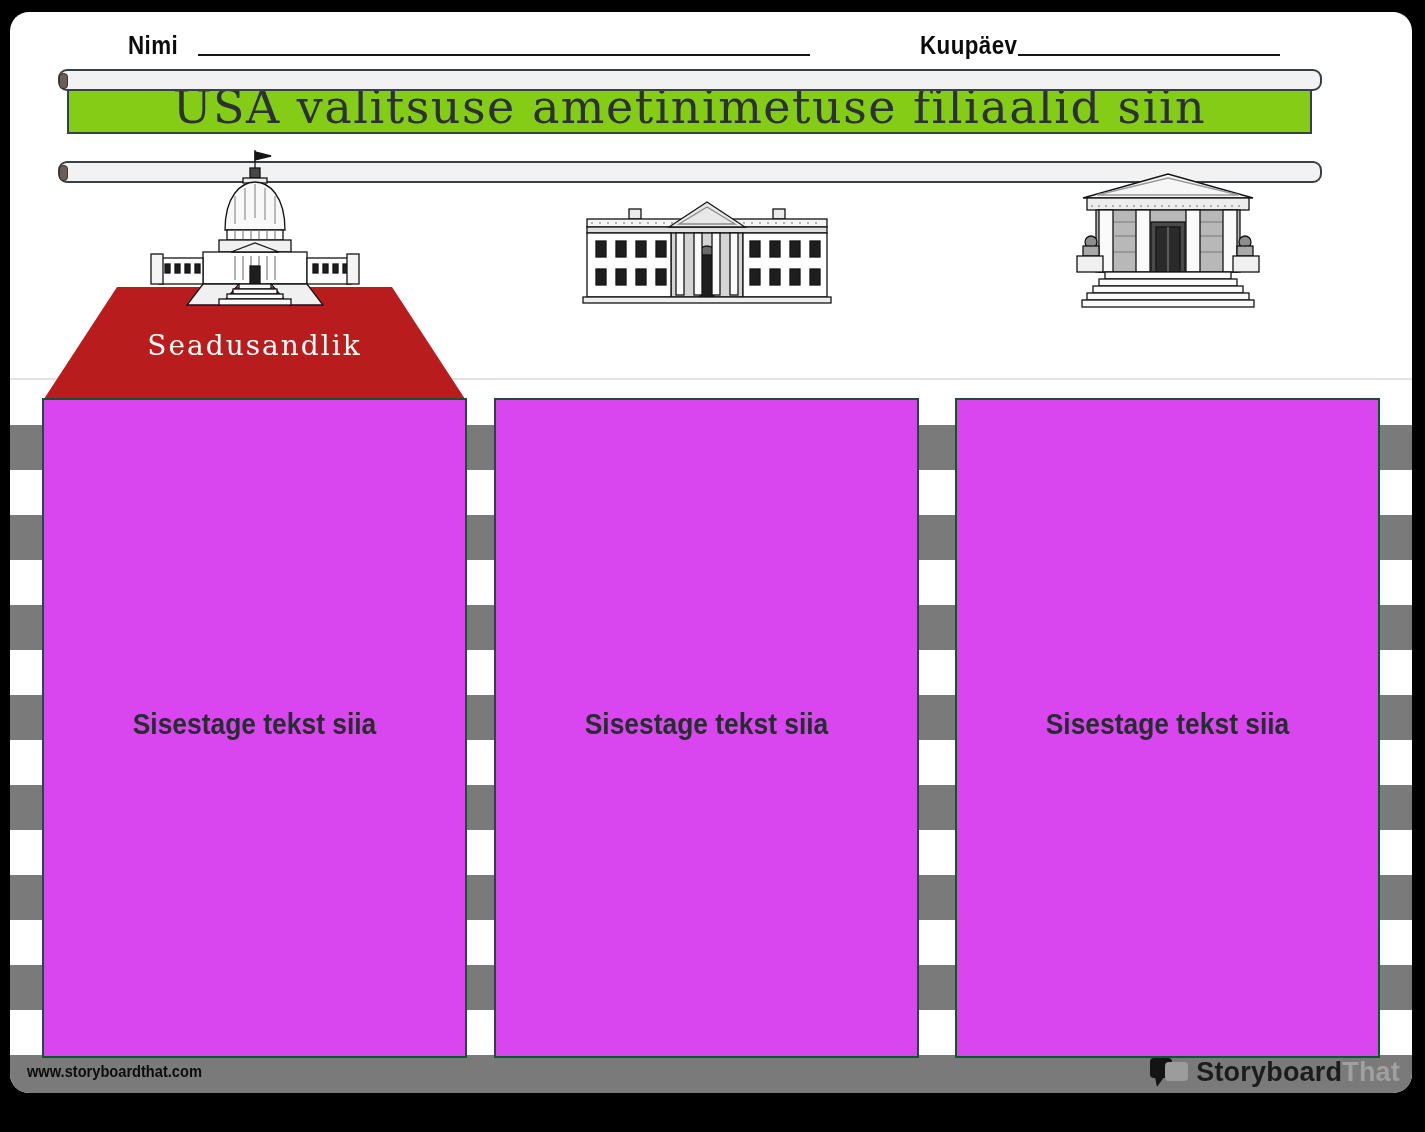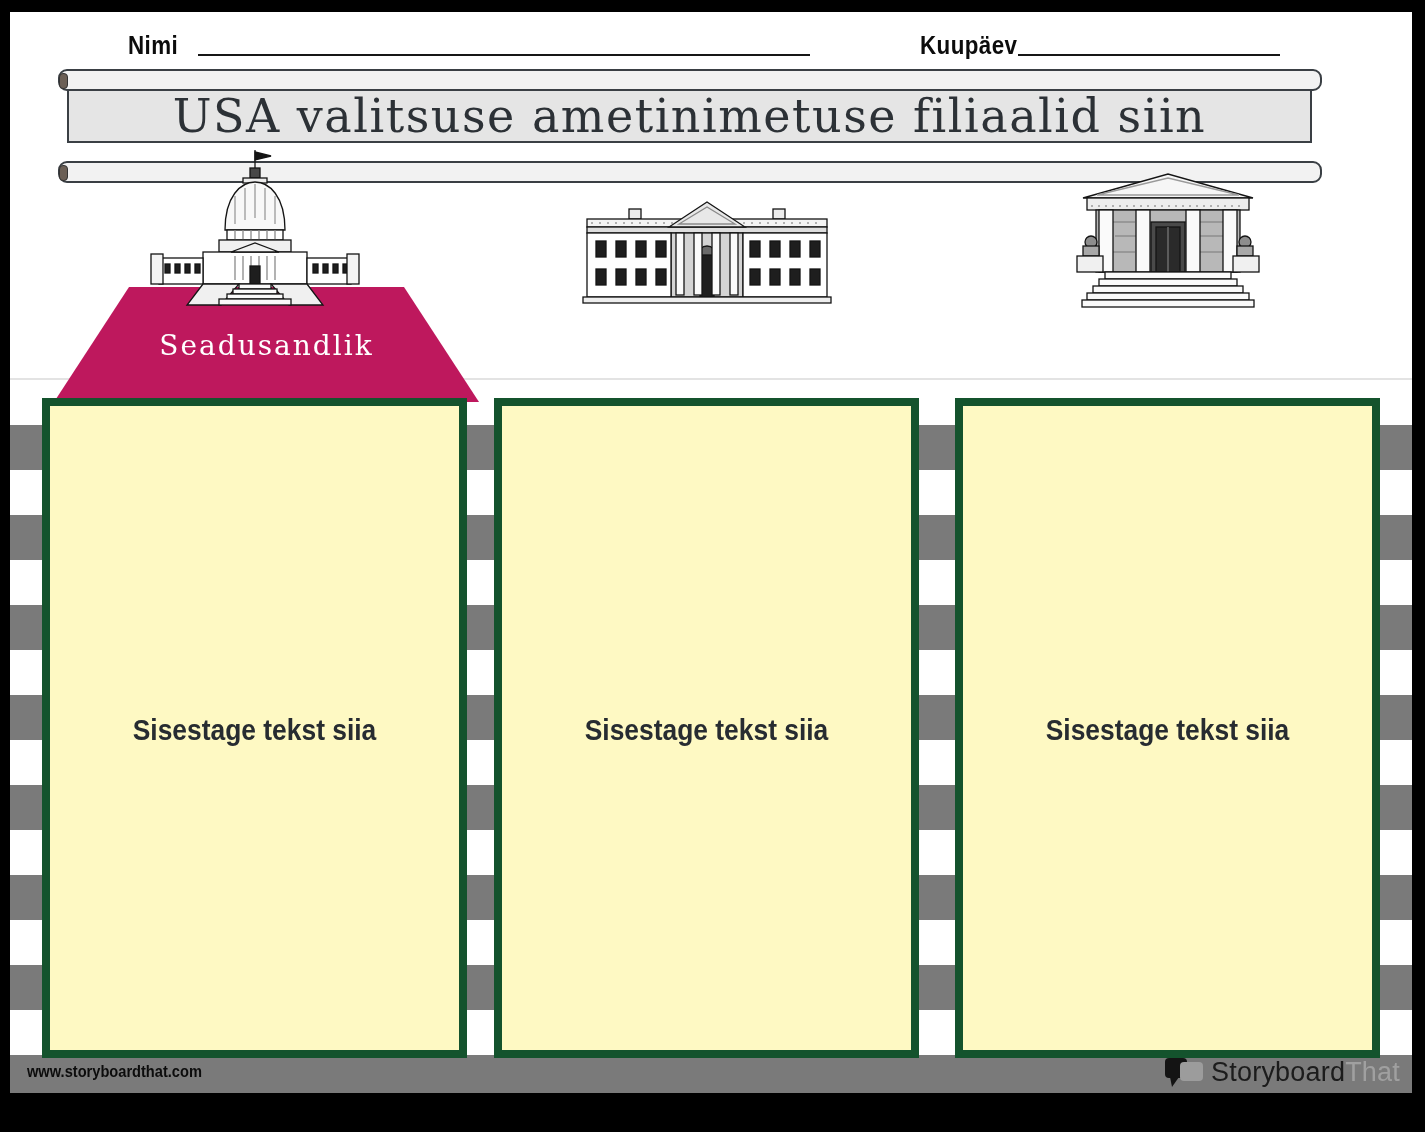--- a/index.html
+++ b/index.html
@@ -2,88 +2,88 @@
 <html><head>
 <meta charset="utf-8">
 <style>
   html,body{margin:0;padding:0;}
   body{
     width:1425px;height:1132px;position:relative;background:#000;
     font-family:"Liberation Sans", sans-serif;overflow:hidden;
   }
   .page{
     position:absolute;left:10px;top:12px;width:1402px;height:1081px;
-    background:#fff;overflow:hidden;
+    background:#fff;overflow:hidden;border-radius:19px;
   }
   
   .stripes{
     position:absolute;left:0;right:0;top:366px;bottom:0;
     background:repeating-linear-gradient(180deg,#ffffff 0 45px,#7a7a7a 45px 90px);
     border-top:2px solid #e3e3e3;
   }
   
   .hdr-label{
     position:absolute;top:18px;font-size:26px;font-weight:bold;color:#0c0c0c;
     display:inline-block;transform:scaleX(.86);transform-origin:left center;
     letter-spacing:.5px;
   }
   .write-line{position:absolute;top:42px;height:0;border-bottom:2px solid #161616;}
   
   .banner-body{
-    position:absolute;left:57px;top:77px;width:1245px;height:54px;
-    background:#e5e5e5;border:2px solid #3a3f44;box-sizing:border-box;
+    position:absolute;left:57px;top:68px;width:1245px;height:54px;
+    background:#84cc16;border:2px solid #3a3f44;box-sizing:border-box;
     display:flex;align-items:center;justify-content:center;
   }
   .banner-bar{
     position:absolute;left:48px;width:1264px;height:22px;background:#f2f2f2;
     border:2px solid #3a3f44;border-radius:9px;box-sizing:border-box;
   }
   .banner-bar.top{top:57px}
   .banner-bar.bottom{top:149px}
   .banner-bar .cap{
     position:absolute;left:-1px;top:2px;width:7px;height:14px;border-radius:4px;
     background:#6b5f55;border:1px solid #333;
   }
   .banner-title{
     font-family:"DejaVu Serif", serif;font-size:46px;color:#2c3136;
     letter-spacing:1.5px;white-space:nowrap;
   }
   
   .col{position:absolute;top:0;width:425px;height:100%;}
   .col.c0{left:32px}.col.c1{left:484px}.col.c2{left:945px}
   .roof{
-    position:absolute;left:12px;top:275px;width:425px;height:115px;background:#be185d;
+    position:absolute;left:0;top:275px;width:425px;height:115px;background:#b91c1c;
     clip-path:polygon(75px 0,350px 0,425px 115px,0 115px);
   }
   .roof-label{
     position:absolute;left:0;top:42px;width:100%;text-align:center;color:#fff;
     font-family:"DejaVu Serif", serif;font-size:28px;letter-spacing:2px;
   }
   .building{position:absolute;left:50%;z-index:5;line-height:0;}
   .building.capitol{top:136px;margin-left:-108px;}
   .building.whitehouse{top:179px;margin-left:-134px;}
   .building.courthouse{top:158px;margin-left:-93px;}
   .textbox{
-    position:absolute;left:0;top:386px;width:425px;height:660px;background:#fef9c3;
-    border:8px solid #14532d;box-sizing:border-box;
+    position:absolute;left:0;top:386px;width:425px;height:660px;background:#d946ef;
+    border:2px solid #14532d;box-sizing:border-box;
   }
   .placeholder{
     position:absolute;left:0;top:305px;width:100%;text-align:center;
     font-size:30px;font-weight:bold;color:#272c31;line-height:38px;
     transform:scaleX(.88);
   }
   
   .site-url{
     position:absolute;left:17px;top:1050px;font-size:17px;font-weight:bold;color:#0c0c0c;
     transform:scaleX(.86);transform-origin:left center;z-index:6;
   }
   .logo{
     position:absolute;right:12px;top:1043px;display:flex;align-items:center;z-index:6;
   }
-  .logo-text{font-size:27px;font-weight:400;letter-spacing:.2px;text-align:center;}
+  .logo-text{font-size:27px;font-weight:700;letter-spacing:.2px;text-align:center;}
   .logo-text .p1{color:#1c1c1c}
   .logo-text .p2{color:#a0a0a0}
   svg{display:block}
 </style>
 </head>
 <body>
 
 <div class="page">
 
   <div class="stripes"></div>

